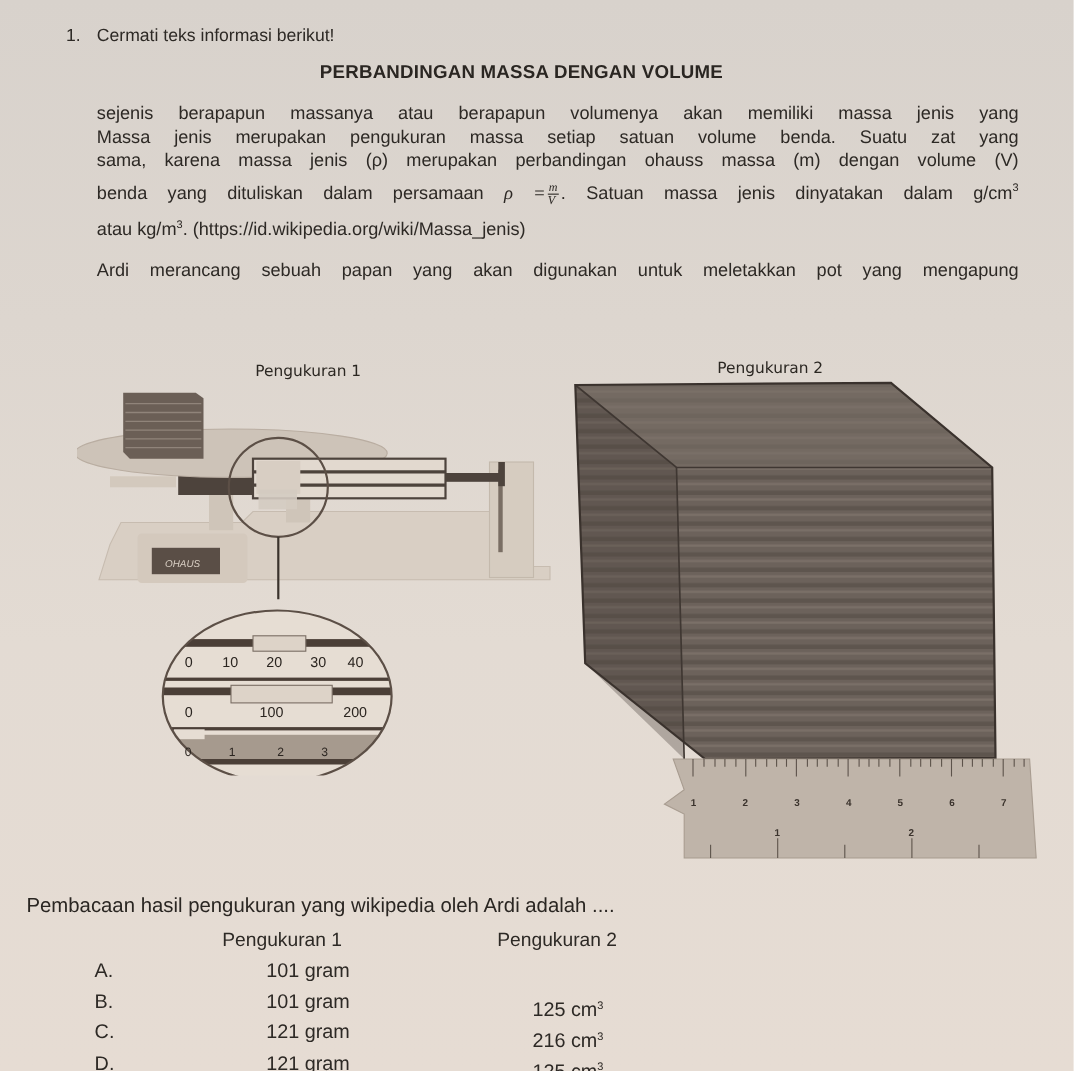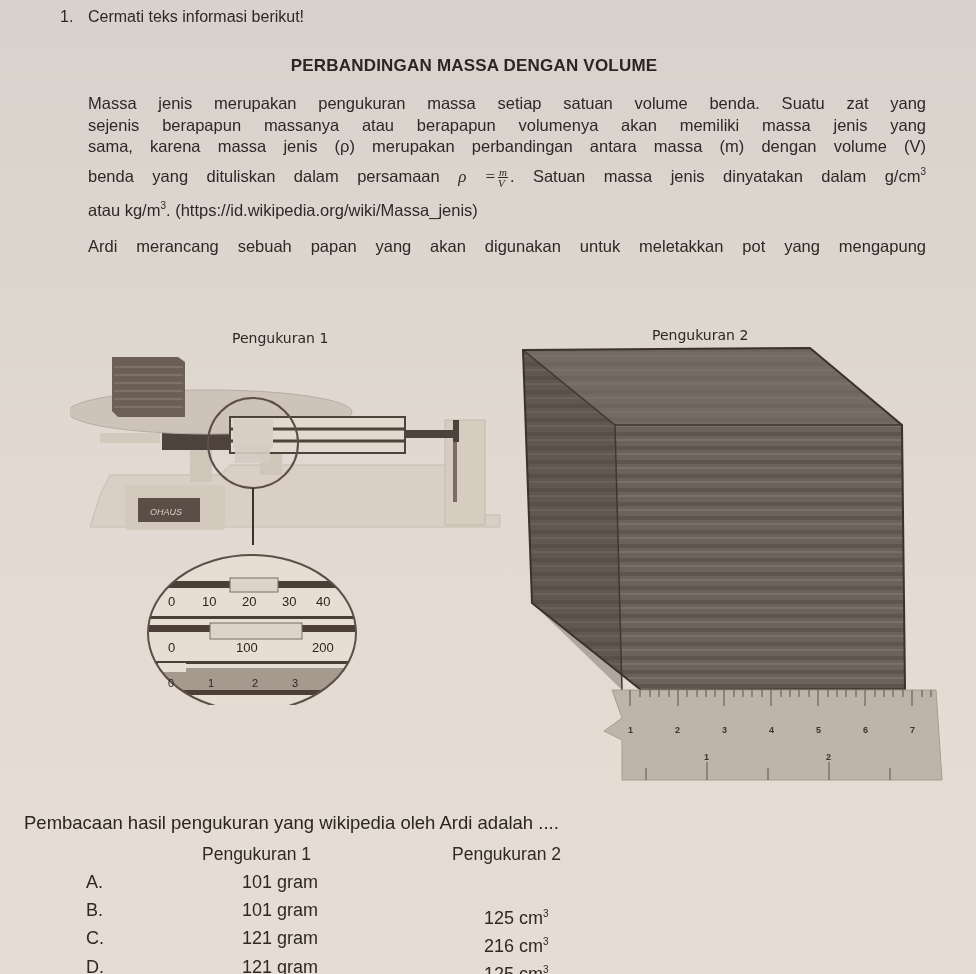--- a/index.html
+++ b/index.html
@@ -4,21 +4,21 @@
 <style>
   * { box-sizing: border-box; margin: 0; padding: 0; }
   html, body { width: 976px; height: 974px; overflow: hidden; }
   body {
     background: linear-gradient(180deg, #d8d2cc 0%, #ddd6cf 30%, #e3dbd3 60%, #e6dcd3 100%);
     font-family: "Liberation Sans", sans-serif;
     color: #2a2622;
     position: relative;
   }
   .abs { position: absolute; }
-  .q-intro { left: 60px; top: 8px; font-size: 16px; color: #2d2925; }
+  .q-intro { left: 60px; top: 24px; font-size: 16px; color: #2d2925; }
   .q-intro .num { display: inline-block; width: 28px; }
   .title { left: 0; width: 888px; top: 56px; text-align: center; font-size: 17px; font-weight: bold; color: #2a2622; letter-spacing: 0.2px; padding-left: 60px; }
   .para {
     left: 88px; width: 838px; font-size: 16.5px; line-height: 21.5px; color: #2d2925;
     text-align: justify;
   }
   .para1 { top: 93px; }
   .para1 .l { display: block; text-align: justify; text-align-last: justify; white-space: nowrap; }
   .para1 .l.last { text-align-last: left; }
   .para1 .l4 { margin-top: 2px; line-height: 24px; }
@@ -60,23 +60,23 @@
 </head>
 <body>
 
 <div class="abs q-intro">
   <span class="num">1.</span><span>Cermati teks informasi berikut!</span>
 </div>
 
 <div class="abs title">PERBANDINGAN MASSA DENGAN VOLUME</div>
 
 <div class="abs para para1">
+  <span class="l">sejenis berapapun massanya atau berapapun volumenya akan memiliki massa jenis yang</span>
   <span class="l">Massa jenis merupakan pengukuran massa setiap satuan volume benda. Suatu zat yang</span>
-  <span class="l">sejenis berapapun massanya atau berapapun volumenya akan memiliki massa jenis yang</span>
-  <span class="l">sama, karena massa jenis (ρ) merupakan perbandingan antara massa (m) dengan volume (V)</span>
+  <span class="l">sama, karena massa jenis (ρ) merupakan perbandingan ohauss massa (m) dengan volume (V)</span>
   <span class="l l4"><span>benda yang dituliskan dalam persamaan</span> <span class="rho">ρ =</span><span class="frac"><span class="n">m</span><span class="d">V</span></span><span>. Satuan massa jenis dinyatakan dalam g/cm</span><sup>3</sup></span>
   <span class="l l5 last"><span>atau kg/m</span><sup>3</sup><span>. (https://id.wikipedia.org/wiki/Massa_jenis)</span></span>
 </div>
 
 <div class="abs para para2">
   <span class="l">Ardi merancang sebuah papan yang akan digunakan untuk meletakkan pot yang mengapung</span>
 </div>
 
 <div class="abs fig-label lbl1">Pengukuran 1</div>
 <div class="abs fig-label lbl2">Pengukuran 2</div>

